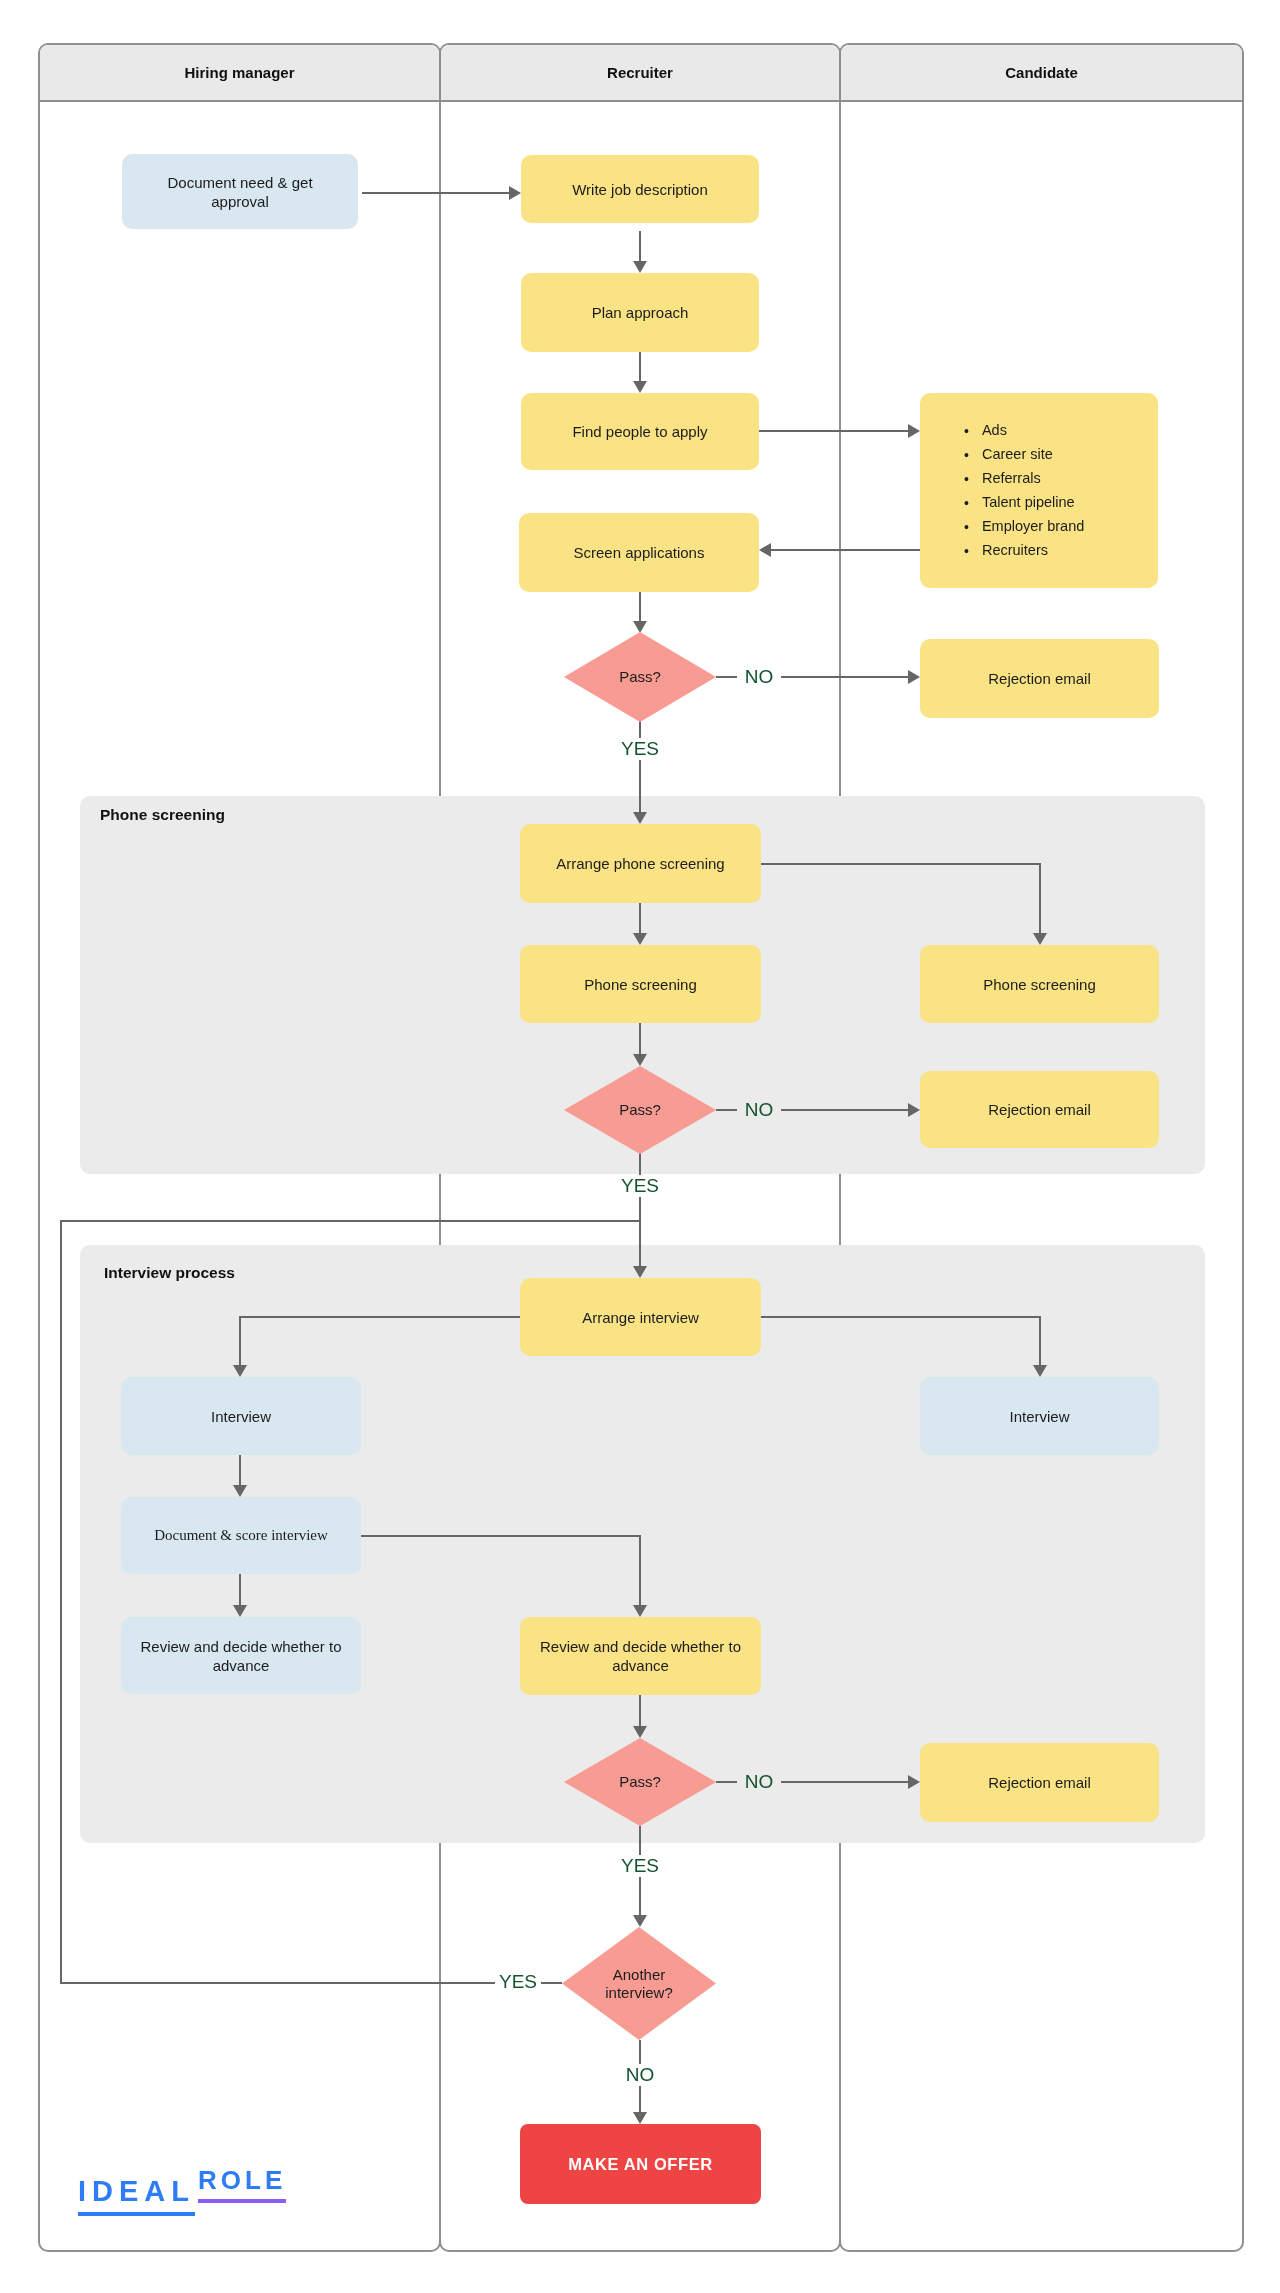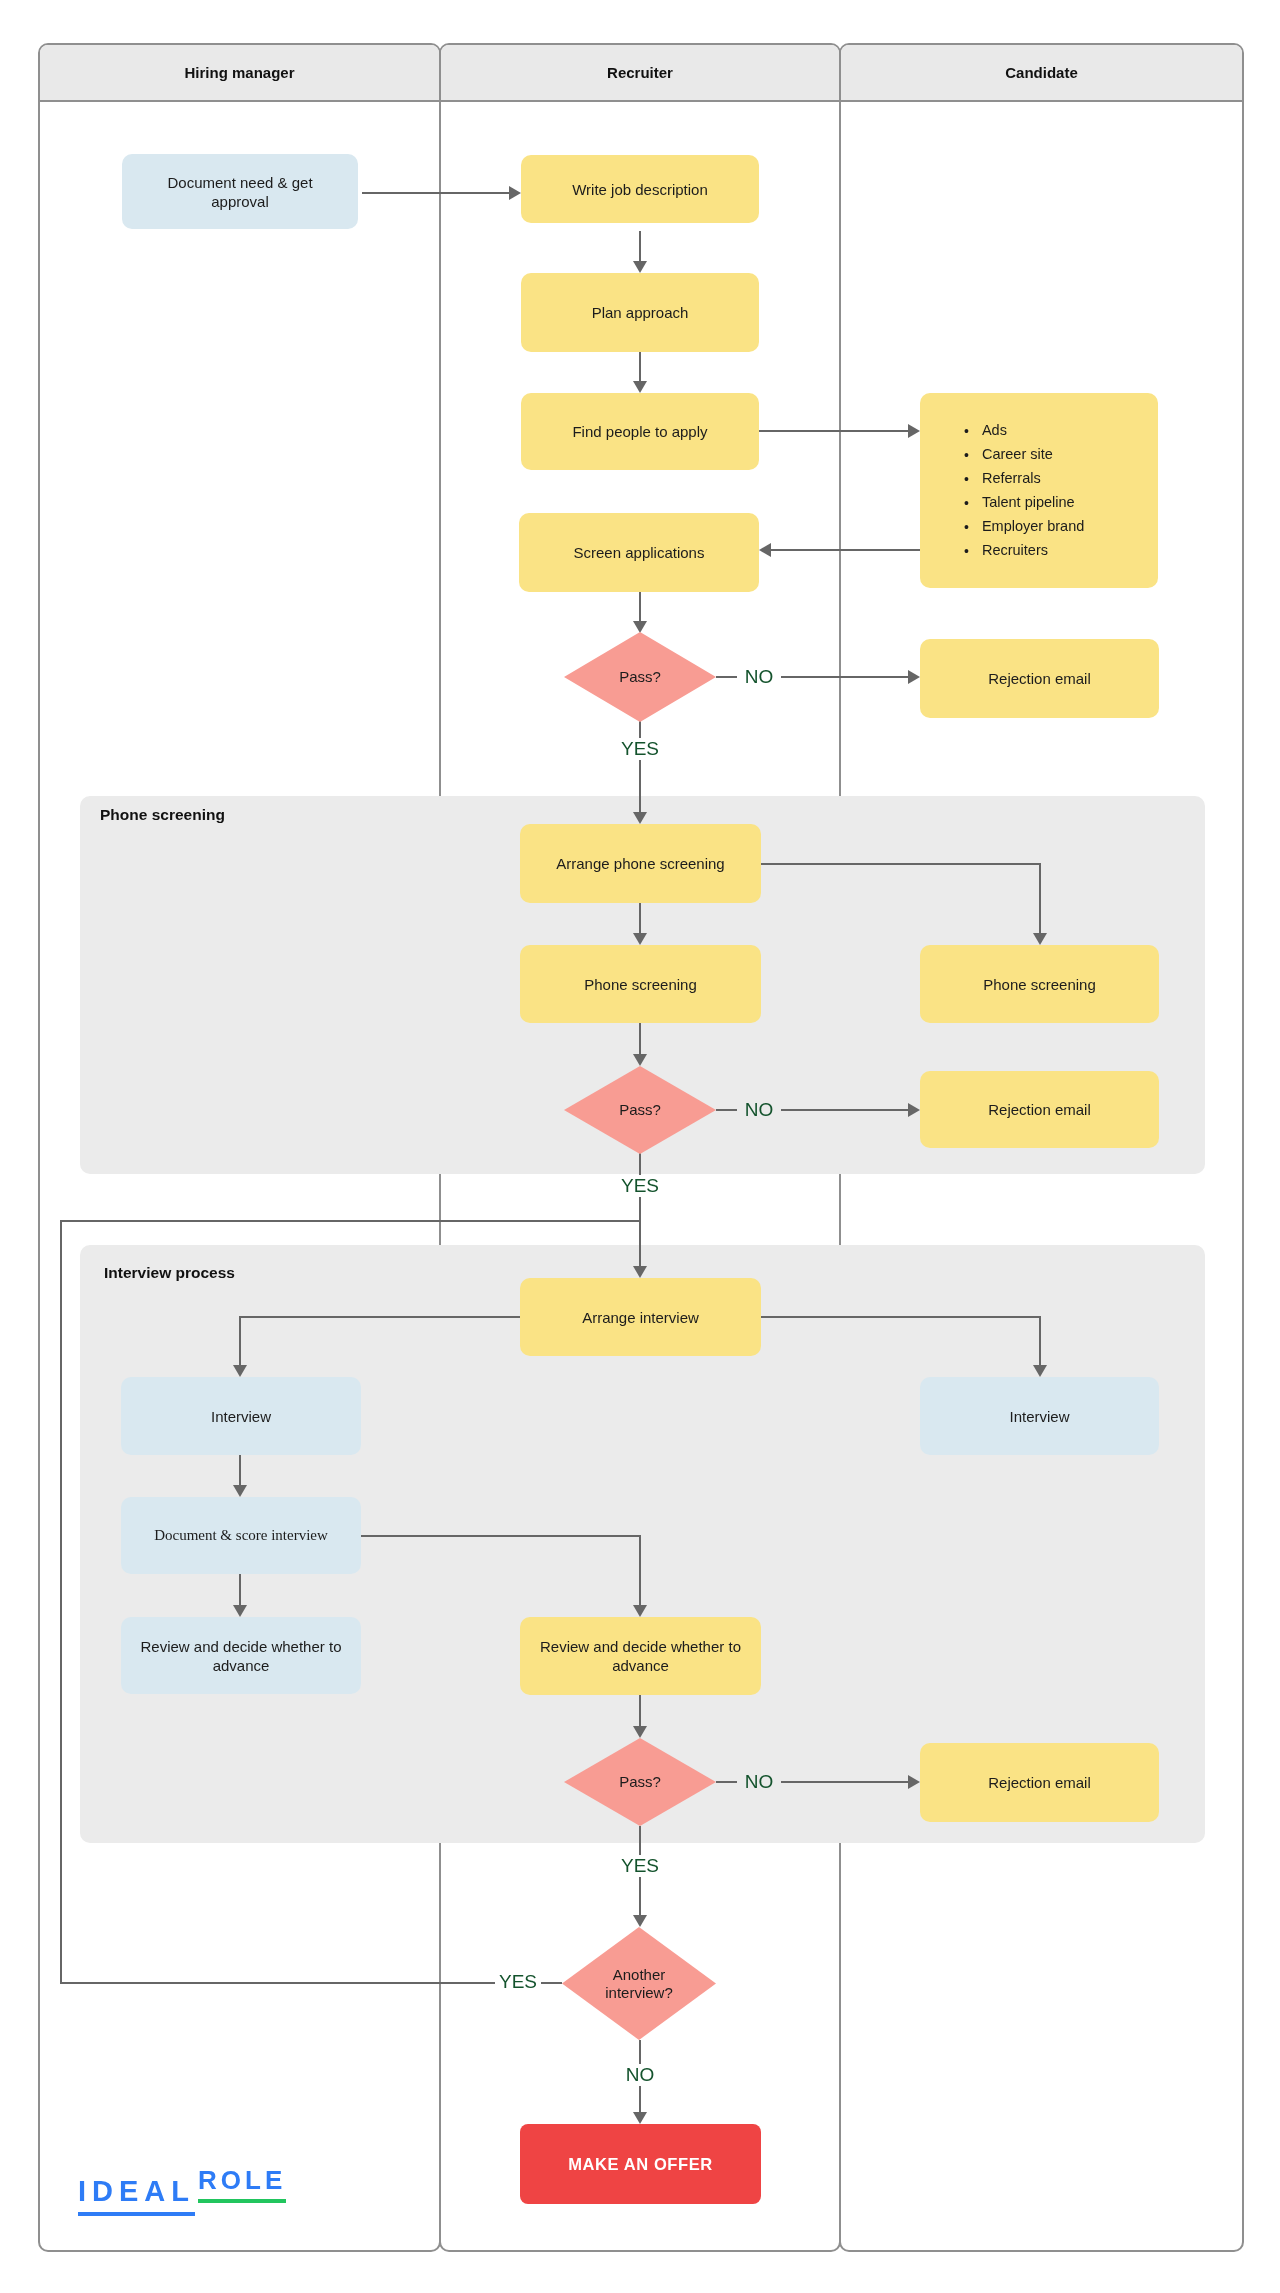--- a/index.html
+++ b/index.html
@@ -36,21 +36,21 @@
   .ah{width:0;height:0;}
   .ah-right{border-left:12px solid #666;border-top:7px solid transparent;border-bottom:7px solid transparent;}
   .ah-left{border-right:12px solid #666;border-top:7px solid transparent;border-bottom:7px solid transparent;}
   .ah-down{border-top:12px solid #666;border-left:7px solid transparent;border-right:7px solid transparent;}
   .edge-label{display:flex;align-items:center;justify-content:center;font-size:19px;
               color:#14532d;background:#fff;text-align:right;}
   .edge-label.on-band{background:#ebebeb;}
   
   .logo-part{position:absolute;color:#2e7cf6;font-weight:bold;}
   .logo-1{font-size:29px;letter-spacing:6px;border-bottom:4px solid #2e7cf6;padding-bottom:4px;}
-  .logo-2{font-size:26px;letter-spacing:4px;border-bottom:4px solid #22c55e;padding-bottom:3px;}
+  .logo-2{font-size:26px;letter-spacing:4px;border-bottom:4px solid #8b5cf6;padding-bottom:3px;}
 </style>
 </head>
 <body>
 
 <div class="canvas">
 
   <div class="abs lane" style="left:38px;top:43px;width:403px;height:2209px;">
     <div class="lane-header">
       <span>Hiring manager</span>
     </div>

